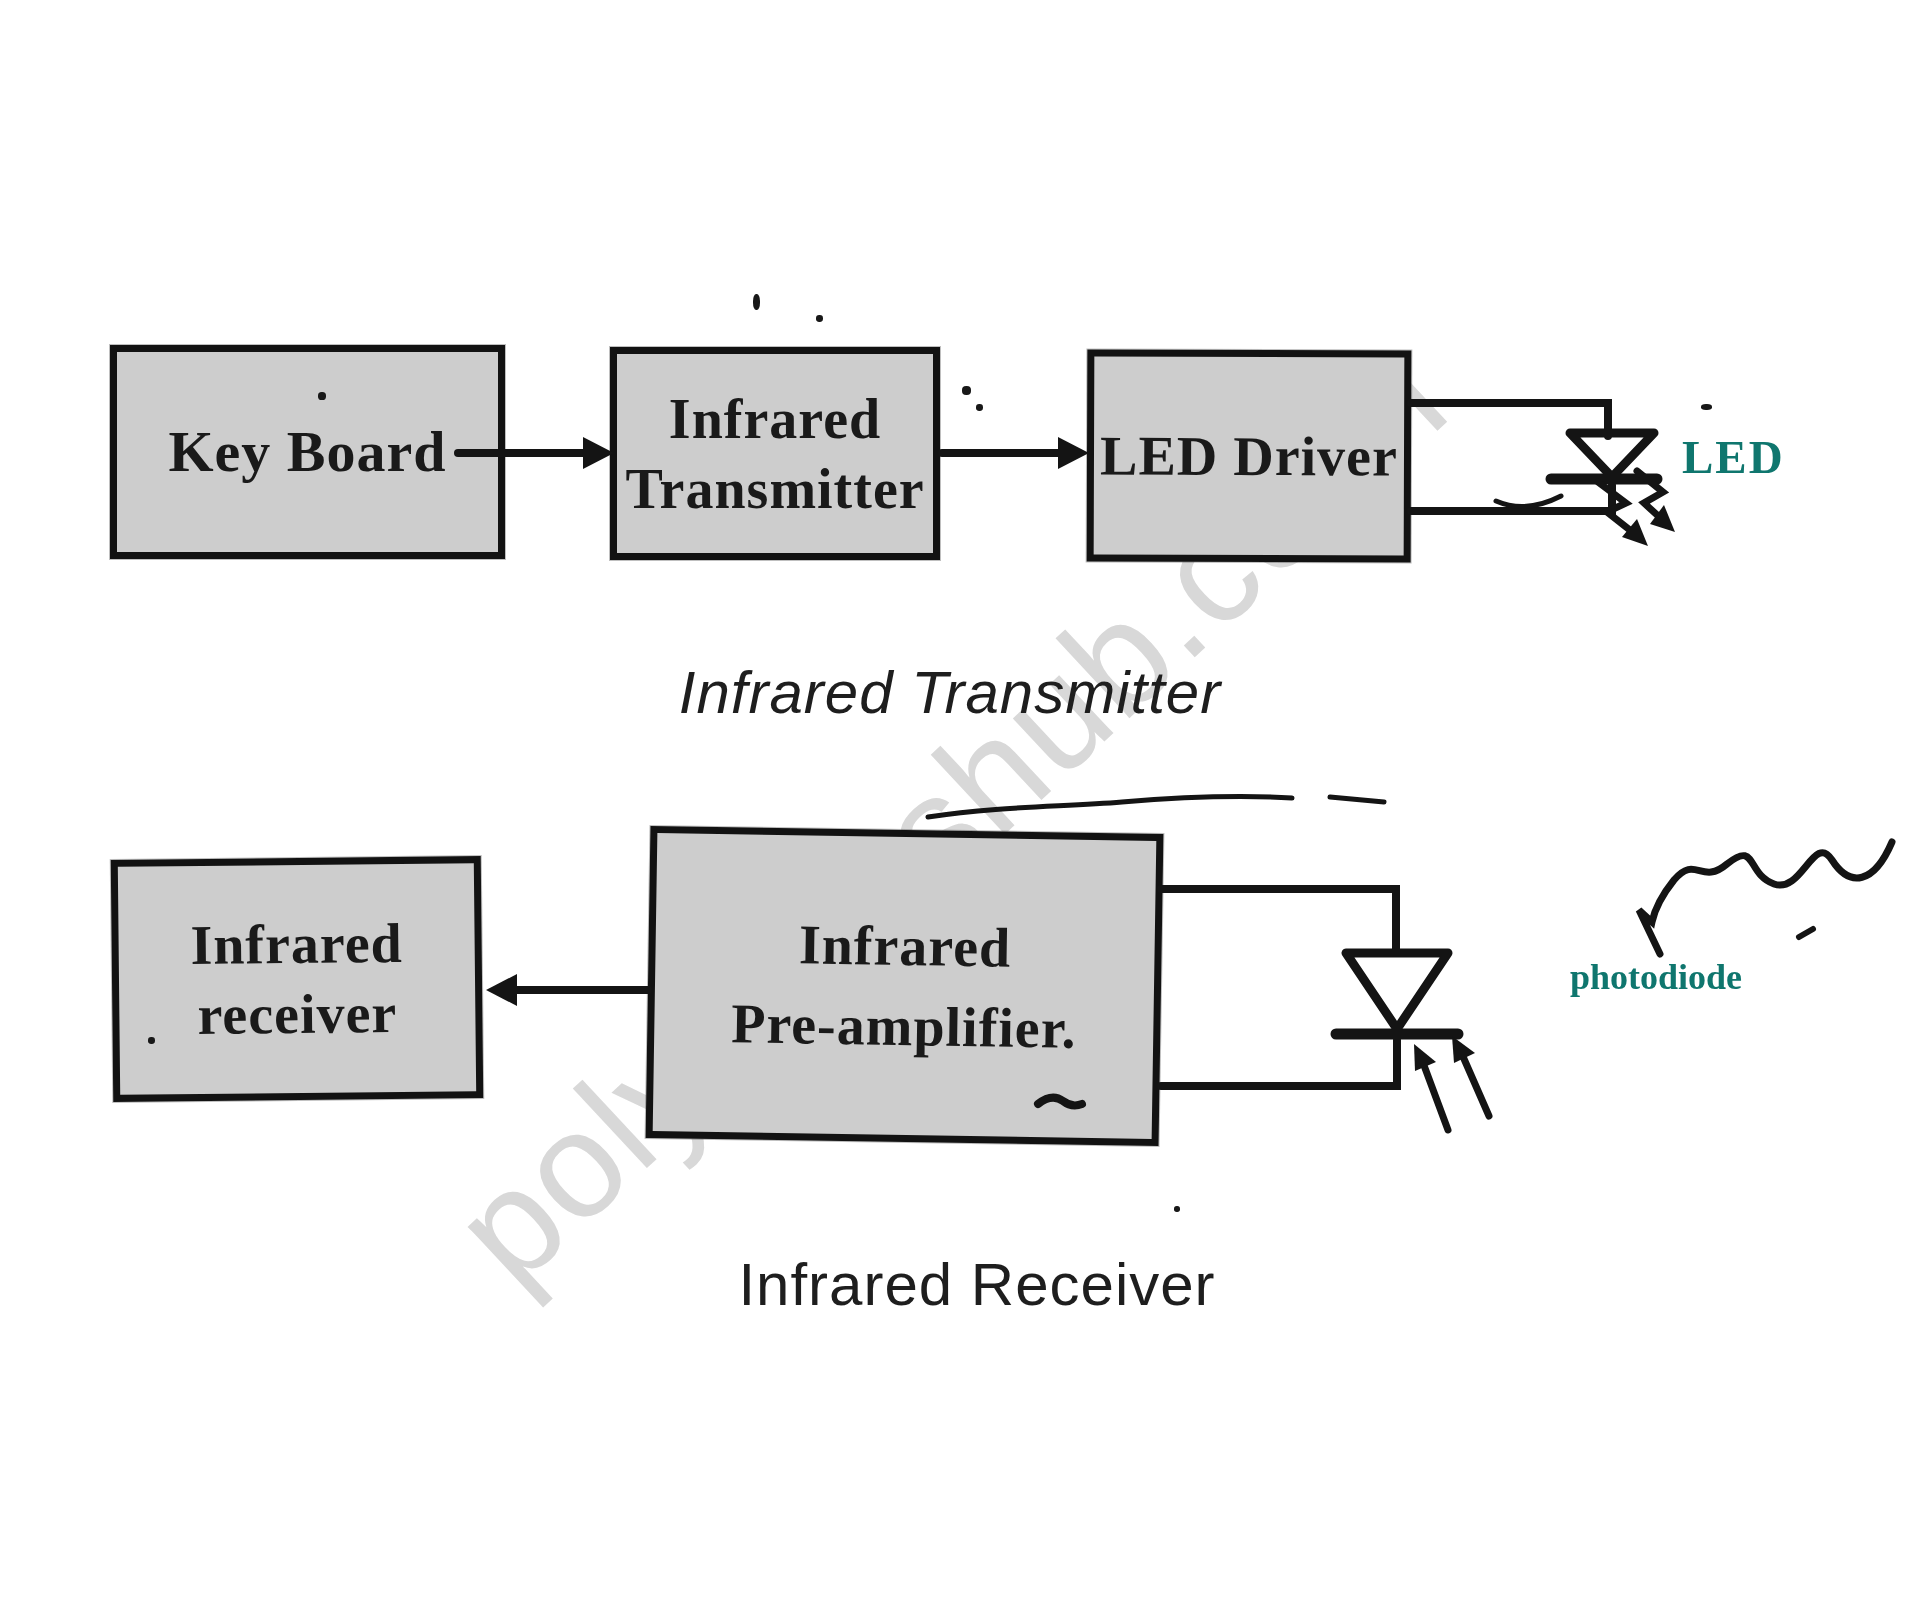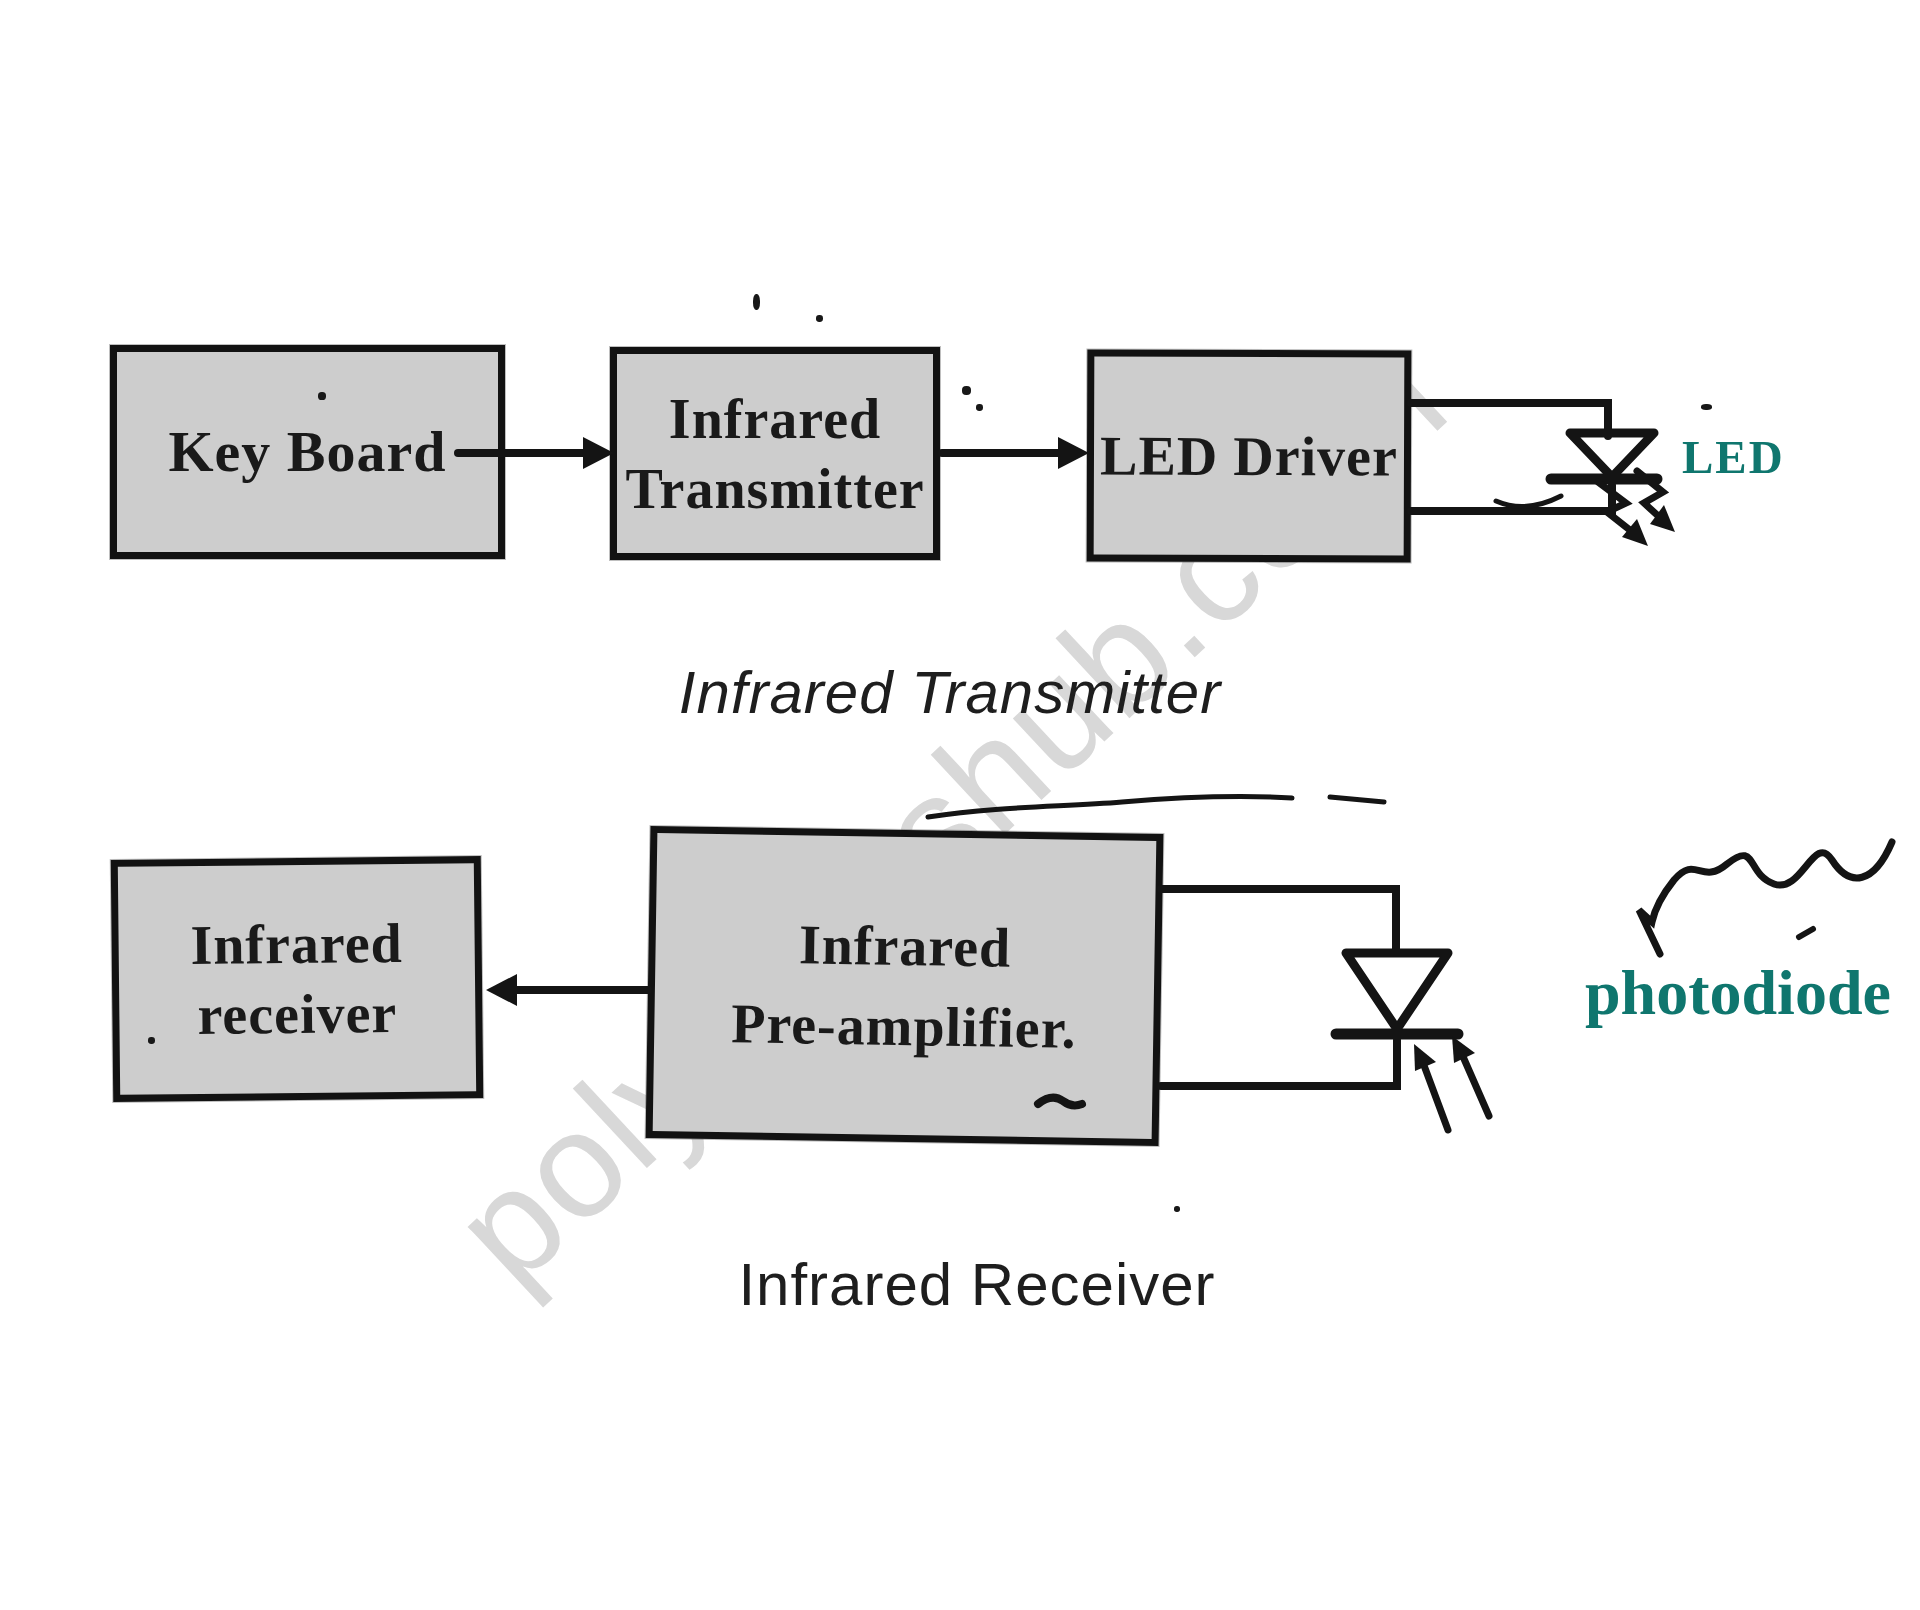--- a/index.html
+++ b/index.html
@@ -32,21 +32,21 @@
   #blk-preamp        {left:648px; top:830px; width:513px; height:312px; transform:rotate(.9deg);}
   #blk-preamp .bline {line-height:80px;}
   
   #wires{position:absolute;left:0;top:0;z-index:3;pointer-events:none;}
   
   .handlabel{
     position:absolute;z-index:4;color:#0f766e;font-weight:700;
     font-family:"Liberation Serif", serif;white-space:nowrap;
   }
   #lbl-led       {left:1682px;top:430px;font-size:47px;letter-spacing:2px;}
-  #lbl-photodiode{left:1570px;top:956px;font-size:64px;margin-left:15px;}
+  #lbl-photodiode{left:1570px;top:956px;font-size:36px;}
   
   .caption{
     position:absolute;z-index:4;width:1200px;text-align:center;
     font-family:"Liberation Sans", sans-serif;font-weight:500;
     font-size:60px;color:#1e1e1e;letter-spacing:1px;white-space:nowrap;
   }
   #caption-tx{left:350px;top:658px;font-style:italic;}
   #caption-rx{left:377px;top:1250px;}
   
   .speck{position:absolute;z-index:3;background:#181818;border-radius:45%;}

